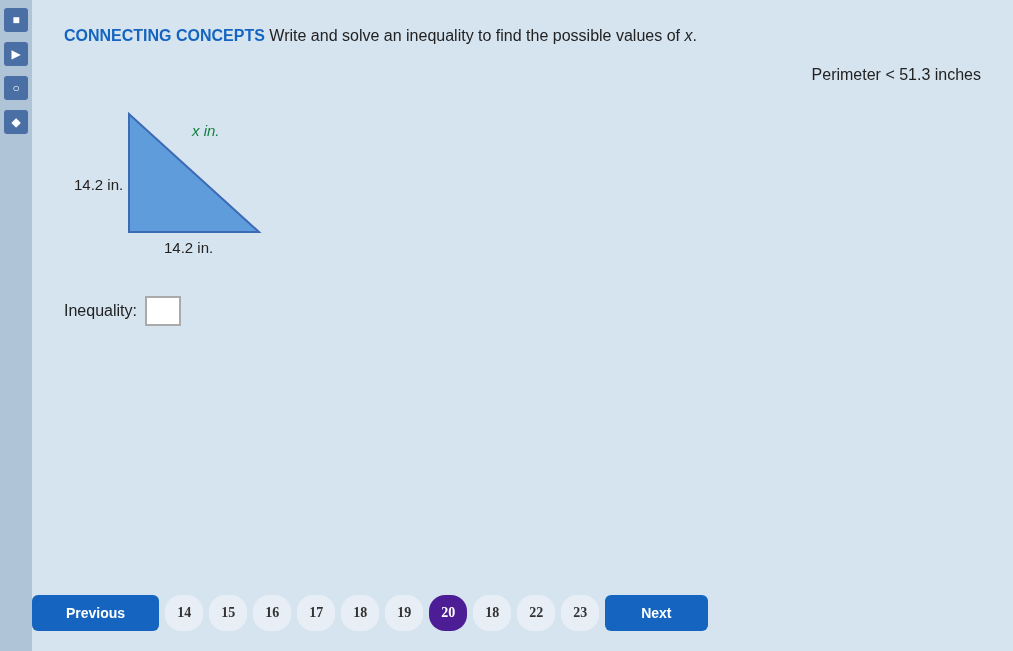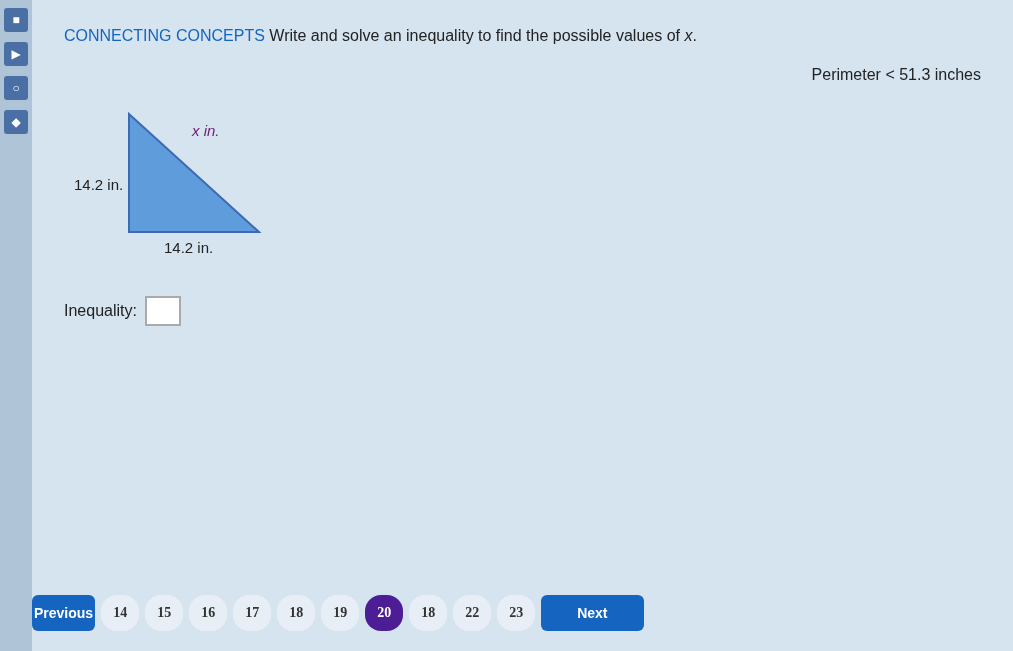--- a/index.html
+++ b/index.html
@@ -45,21 +45,21 @@
     }
 
     
     .problem-header {
       font-size: 16px;
       margin-bottom: 18px;
       color: #222;
       line-height: 1.5;
     }
     .problem-header .cc-label {
-      font-weight: normal;
+      font-weight: bold;
       color: #1565c0;
       font-size: 16px;
     }
 
     
     .perimeter-line {
       font-size: 16px;
       color: #222;
       margin-bottom: 20px;
       text-align: right;
@@ -85,21 +85,21 @@
       left: 0px;
       top: 72px;
       font-size: 15px;
       color: #222;
     }
     .label-top {
       position: absolute;
       left: 118px;
       top: 18px;
       font-size: 15px;
-      color: #701a75;
+      color: #15803d;
     }
     .label-bottom {
       position: absolute;
       left: 90px;
       top: 135px;
       font-size: 15px;
       color: #222;
     }
 
     
@@ -129,21 +129,21 @@
       position: absolute;
       bottom: 20px;
       left: 32px;
       display: flex;
       align-items: center;
       gap: 6px;
       flex-wrap: wrap;
     }
 
     .nav-btn {
-      padding: 10px 2px;
+      padding: 10px 34px;
       border: none;
       border-radius: 6px;
       font-size: 14px;
       font-weight: bold;
       cursor: pointer;
     }
 
     .btn-previous {
       background-color: #1565c0;
       color: white;

